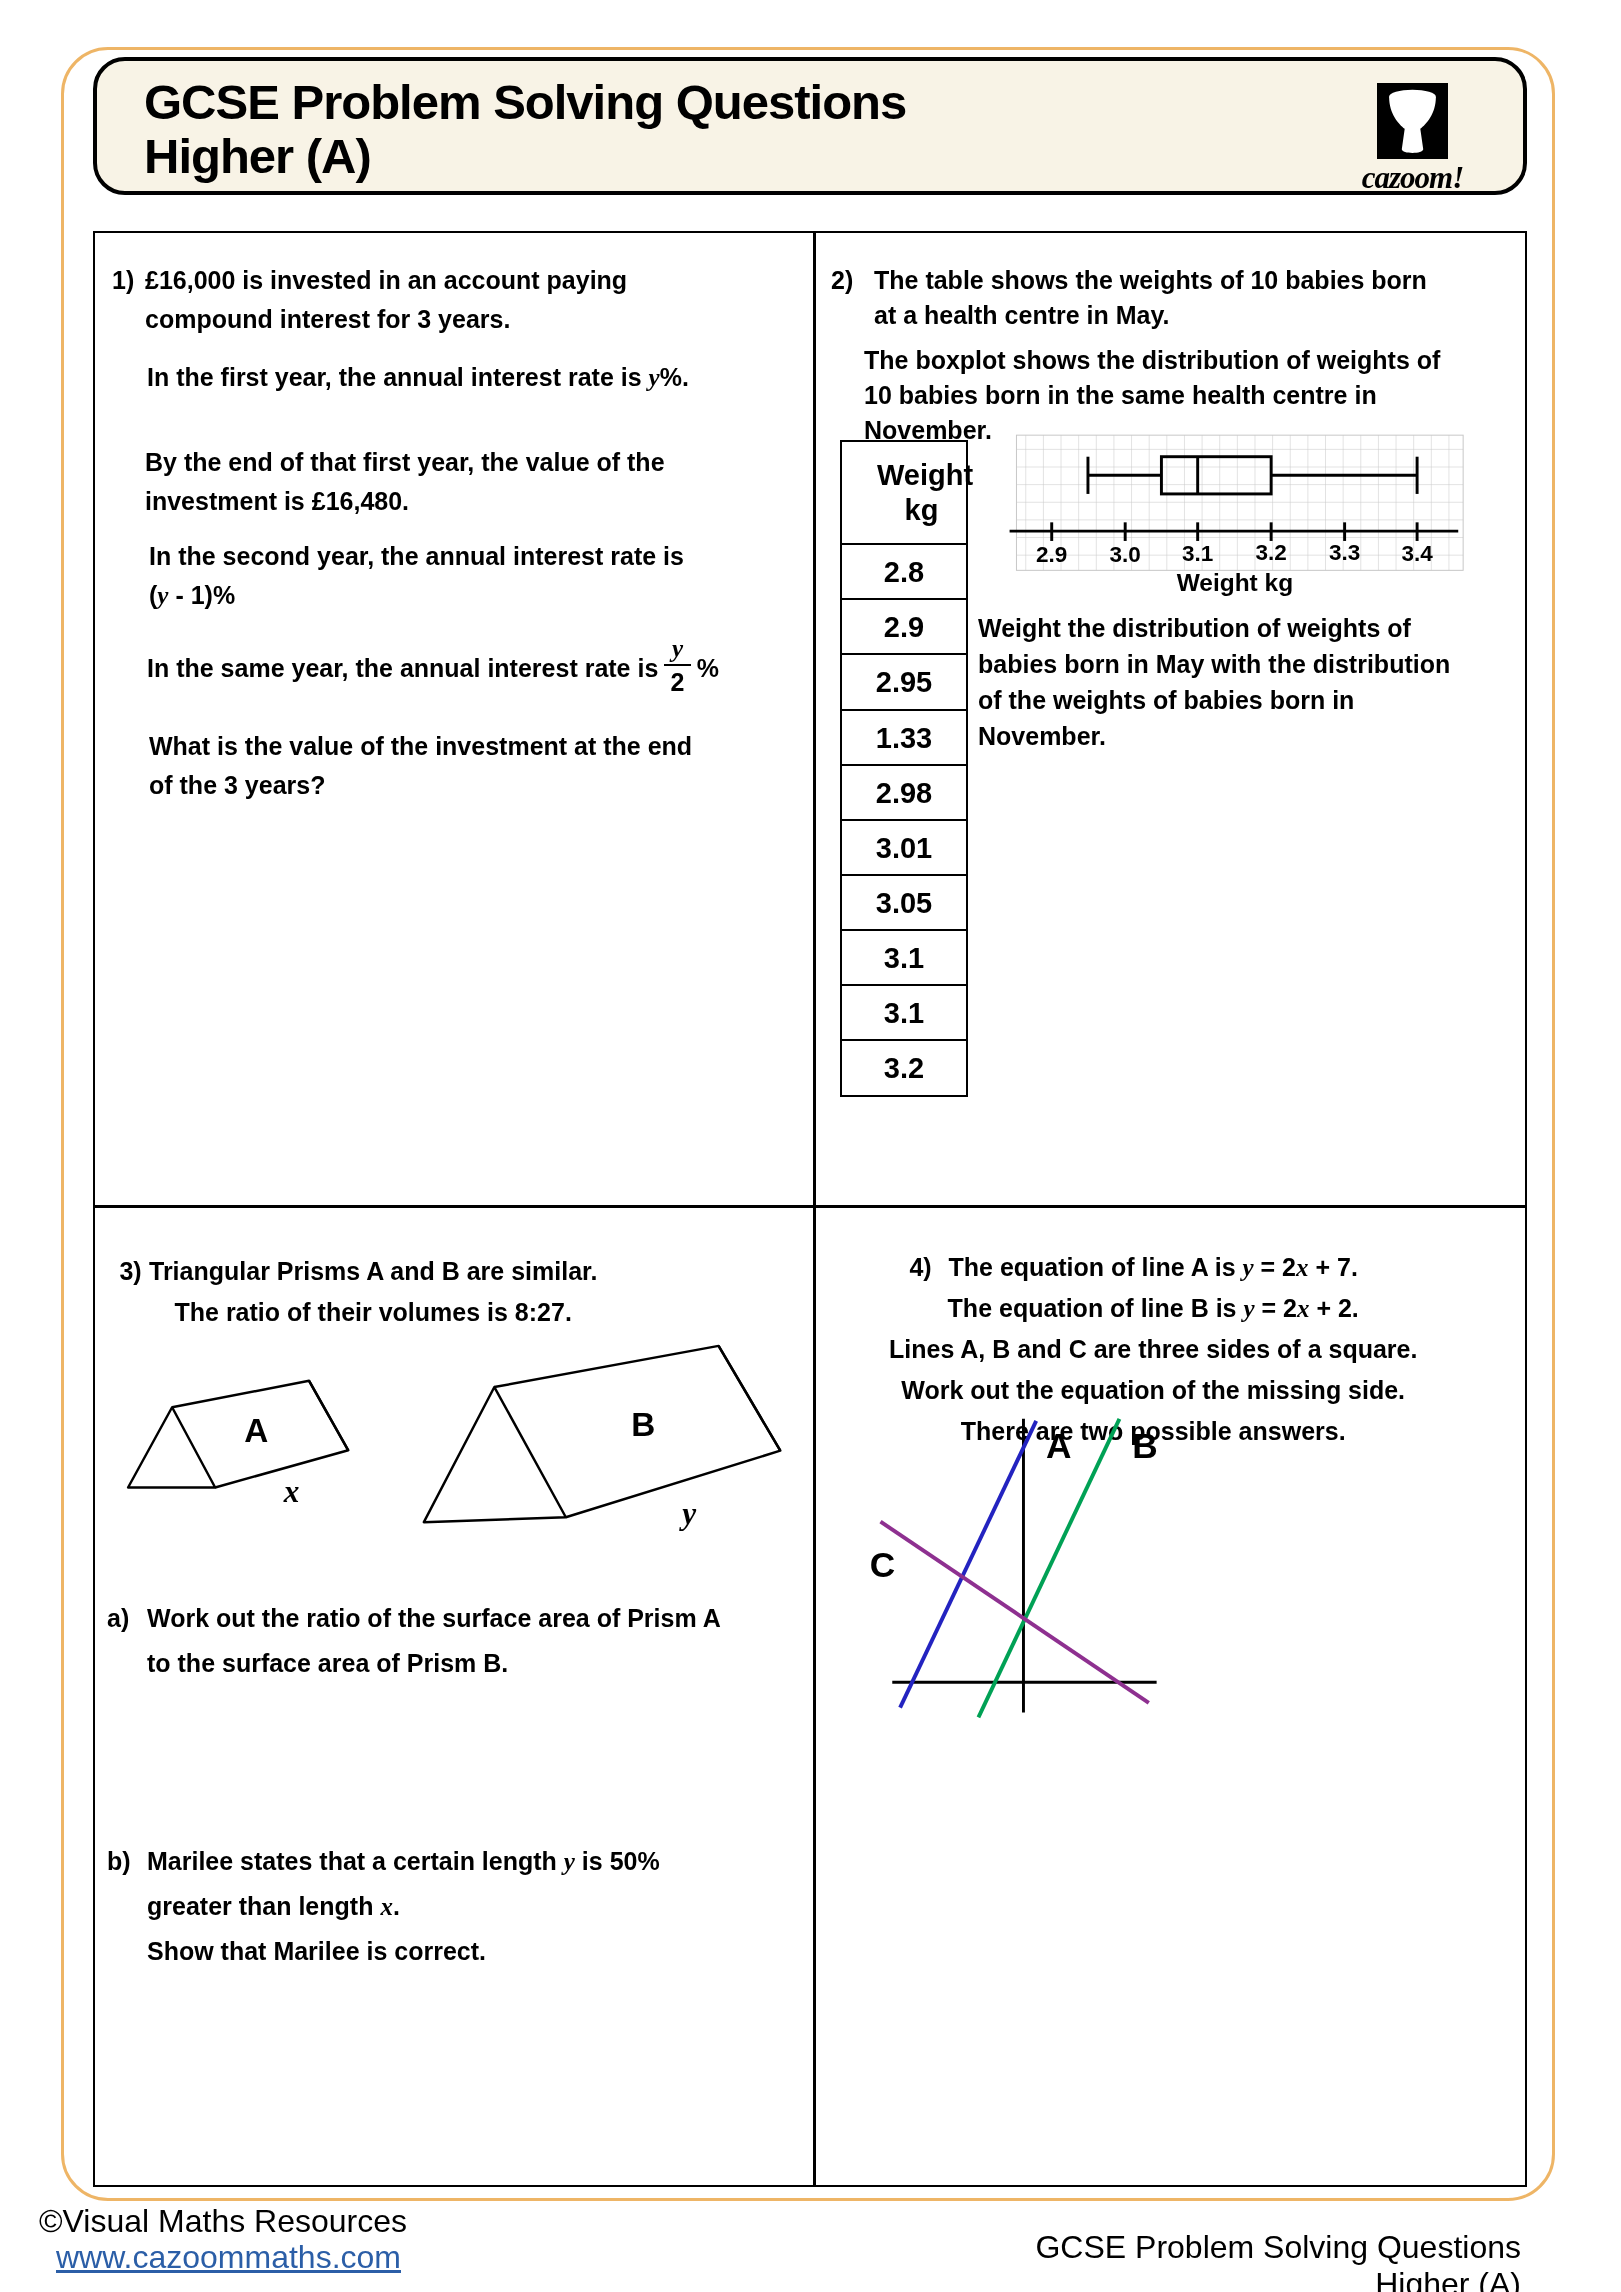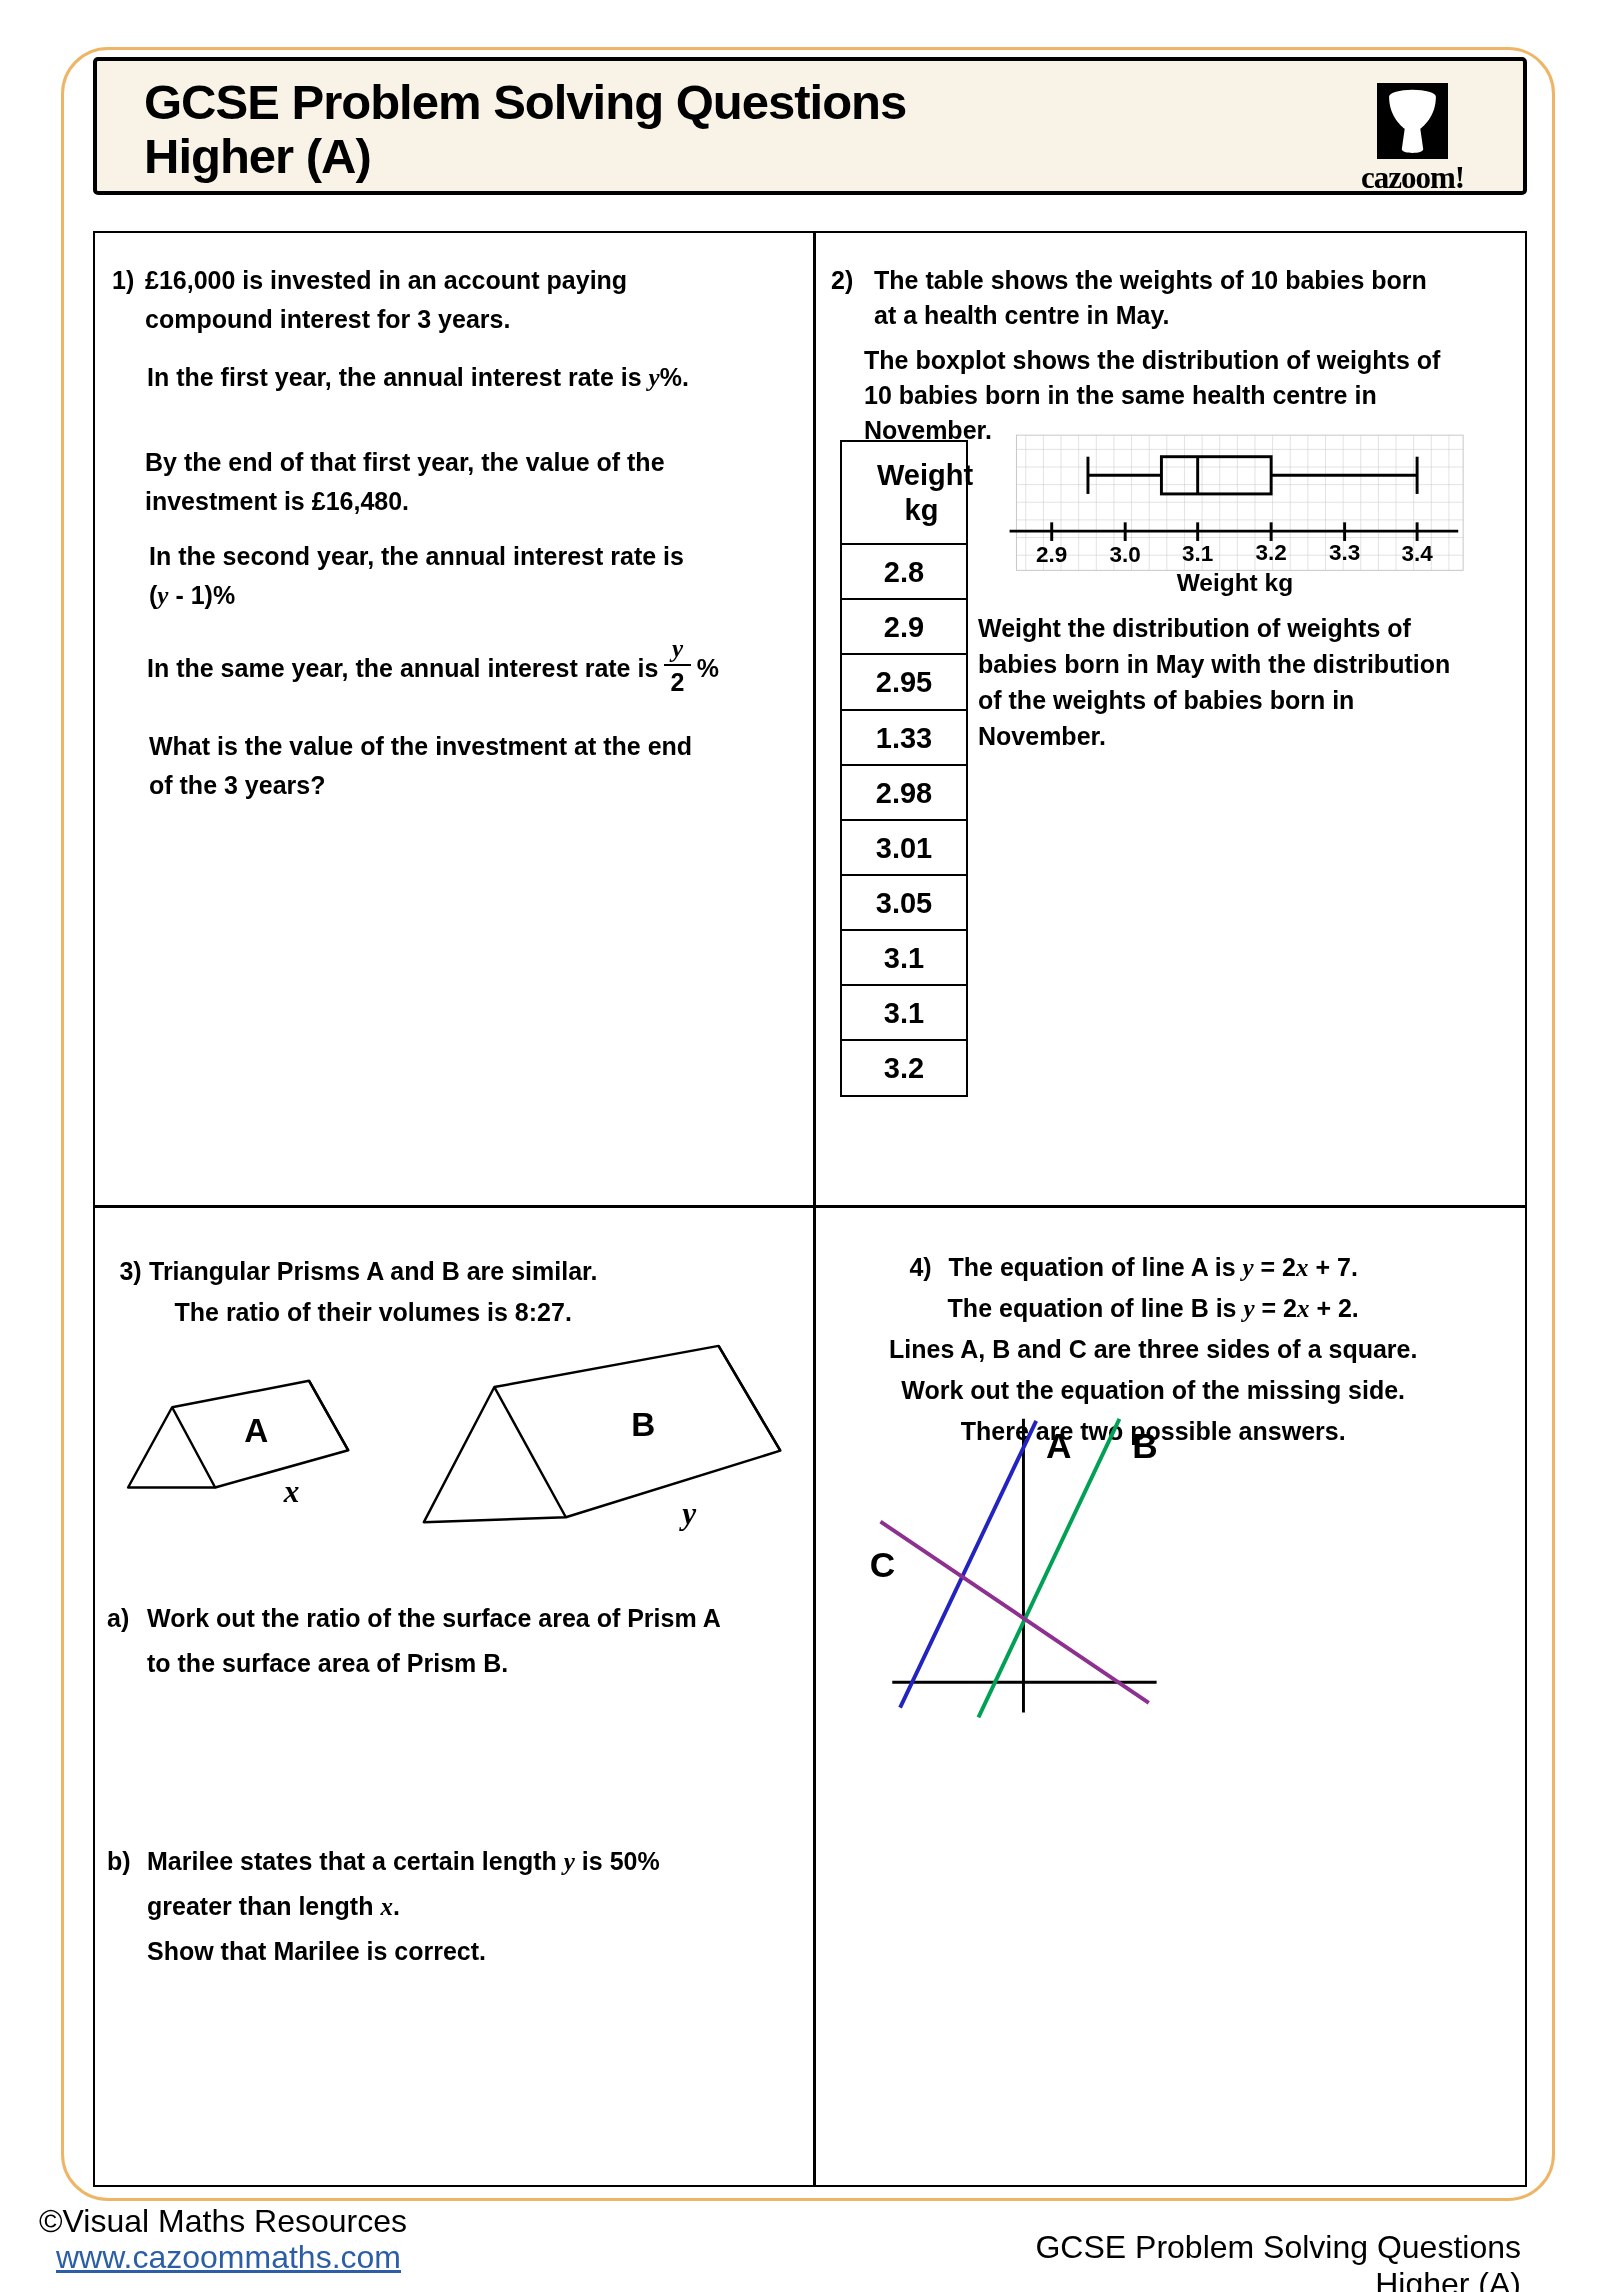--- a/index.html
+++ b/index.html
@@ -7,26 +7,26 @@
   .page {
     position:relative; width:1621px; height:2293px; background:#ffffff;
     font-family:"Liberation Sans", sans-serif; color:#000; overflow:hidden;
   }
   .outer-border {
     position:absolute; left:61px; top:47px; width:1494px; height:2154px;
     border:3.9px solid #eeb566; border-radius:47px;
   }
   .header-box {
     position:absolute; left:93px; top:57px; width:1434px; height:138px;
-    background:#f8f3e6; border:4.9px solid #000; border-radius:5px;
+    background:#f8f3e6; border:4.9px solid #000; border-radius:32px;
   }
   .title { position:absolute; left:47px; top:13.7px; font-size:49px; line-height:54px; font-weight:bold; letter-spacing:-1px; }
   .logo { position:absolute; right:45px; top:21.6px; width:131px; text-align:center; }
   .logo-square { width:71px; height:76px; margin:0 auto; background:#000; display:flex; align-items:center; justify-content:center; }
-  .logo-text { font-family:"Liberation Serif", serif; font-weight:bold; font-size:31px; letter-spacing:-1px; margin-top:1px; }
+  .logo-text { font-family:"Liberation Serif", serif; font-weight:bold; font-size:31px; letter-spacing:-1px; margin-top:1px;font-style:italic; }
   .content-box {
     position:absolute; left:93px; top:231px; width:1434px; height:1956px;
     border:2.9px solid #000;
   }
   .divider-v { position:absolute; left:718px; top:0; width:2.9px; height:100%; background:#000; }
   .divider-h { position:absolute; left:0; top:972px; width:100%; height:2.9px; background:#000; }
 
   .blk { position:absolute; font-weight:bold; font-size:25px; line-height:39px; white-space:nowrap; }
   .blk .qnum { display:inline-block; width:var(--ind,35px); }
   .blk .indent { margin-left:var(--ind,35px); }

